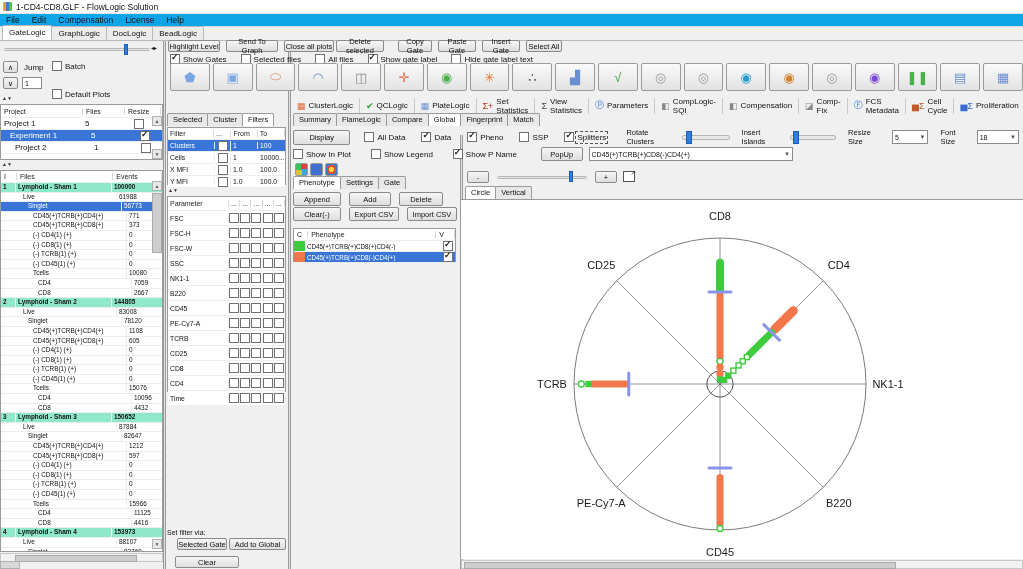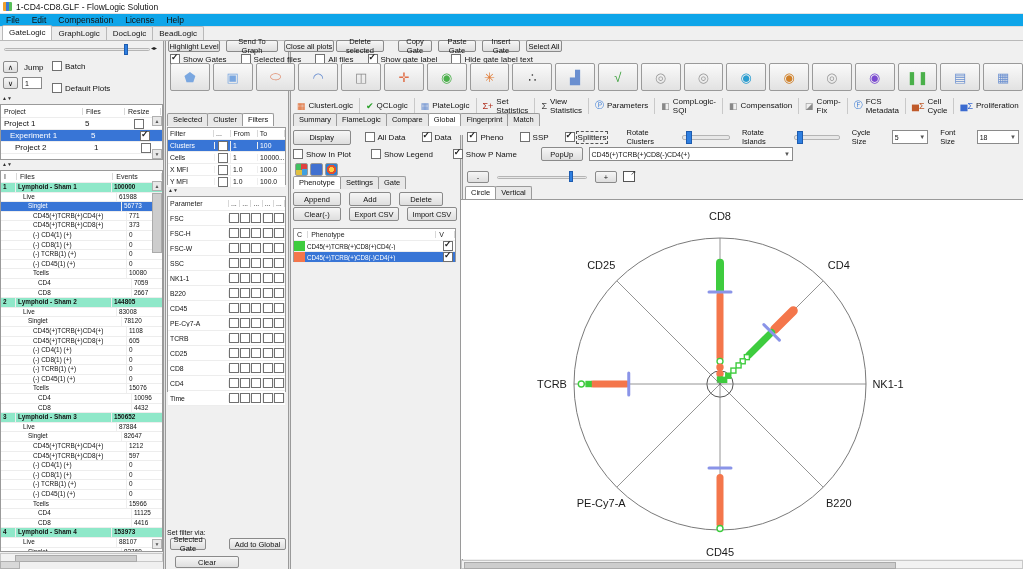--- a/index.html
+++ b/index.html
@@ -74,21 +74,21 @@
 <div class="abs" id="leftpanel" style="left:0;top:41px;width:163px;height:528px">
     <div class="groove abs" style="left: 4px; top: 7px; width: 146px;"></div>
     <div class="handle abs" style="left: 124px; top: 3px;"></div>
     <span class="abs" style="left: 151px; top: 3px; font-size: 6px; color: rgb(34, 34, 34);">◂▸</span>
     <div class="btn abs" style="left: 3px; top: 20px; width: 15px; height: 12px;">∧</div>
     <span class="abs" style="left: 24px; top: 22px;">Jump</span>
     <div class="btn abs" style="left: 3px; top: 36px; width: 15px; height: 12px;">∨</div>
     <div class="abs combo" style="left: 22px; top: 36px; width: 20px; height: 12px;">
       <span>1</span>
     </div>
-    <div class="abs" style="left: 52px; top: 20px; display: flex; flex-direction: column; gap: 12px;">
+    <div class="abs" style="left: 52px; top: 20px; display: flex; flex-direction: column; gap: 18px;">
       <span class="cbrow">
         <span class="cb"></span>
         <span>Batch</span>
       </span>
       <span class="cbrow">
         <span class="cb"></span>
         <span>Default Plots</span>
       </span>
       <span class="cbrow">
         <span class="cb"></span>
@@ -769,21 +769,21 @@
       </span>
       <span style="width: 11px; display: flex; justify-content: center; border-right: 1px solid rgb(238, 238, 238);">
         <span class="cb"></span>
       </span>
       <span style="width: 11px; display: flex; justify-content: center; border-right: 1px solid rgb(238, 238, 238);">
         <span class="cb"></span>
       </span>
     </div>
   </div>
 <div class="abs" style="left:167px;top:529px;font-size:7px">Set filter via:</div>
-<div class="abs btn" id="btn-selected-gate" style="left:170px;top:538px;width:36px;height:12px">Selected Gate</div>
+<div class="abs btn" id="btn-selected-gate" style="left:177px;top:538px;width:50px;height:12px">Selected Gate</div>
 <div class="abs btn" id="btn-add-global" style="left:229px;top:538px;width:57px;height:12px">Add to Global</div>
 <div class="abs btn" style="left:175px;top:556px;width:64px;height:12px">Clear</div>
 
 <div class="abs" id="globaltabs" style="left:293px;top:113px;display:flex">
     <span class="tab2">Summary</span>
     <span class="tab2">FlameLogic</span>
     <span class="tab2">Compare</span>
     <span class="tab2 active">Global</span>
     <span class="tab2">Fingerprint</span>
     <span class="tab2">Match</span>
@@ -807,25 +807,25 @@
       <span>SSP</span>
     </span>
     <span class="cbrow" style="margin-right: 16px;">
       <span class="cb ck"></span>
       <span class="focusdash">Splitters</span>
     </span>
     <span style="margin-left: 4px; font-size: 7.5px;">Rotate Clusters</span>
     <span class="groove" style="width: 48px; margin-left: 6px; position: relative;">
       <span class="handle" style="position: absolute; left: 3px; top: -5px;"></span>
     </span>
-    <span style="margin-left: 12px; font-size: 7.5px;">Rotate Islands</span>
+    <span style="margin-left: 12px; font-size: 7.5px;">Insert Islands</span>
     <span class="groove" style="width: 46px; margin-left: 6px; position: relative;">
       <span class="handle" style="position: absolute; left: 2px; top: -5px;"></span>
     </span>
-    <span style="margin-left: 12px; font-size: 7.5px;">Cycle Size</span>
+    <span style="margin-left: 12px; font-size: 7.5px;">Resize Size</span>
     <span class="combo" style="width: 32px; height: 12px; margin-left: 6px;">
       <span>5</span>
       <span class="arr">▼</span>
     </span>
     <span style="margin-left: 12px; font-size: 7.5px;">Font Size</span>
     <span class="combo" style="width: 38px; height: 12px; margin-left: 6px;">
       <span>18</span>
       <span class="arr">▼</span>
     </span>
   </div>

